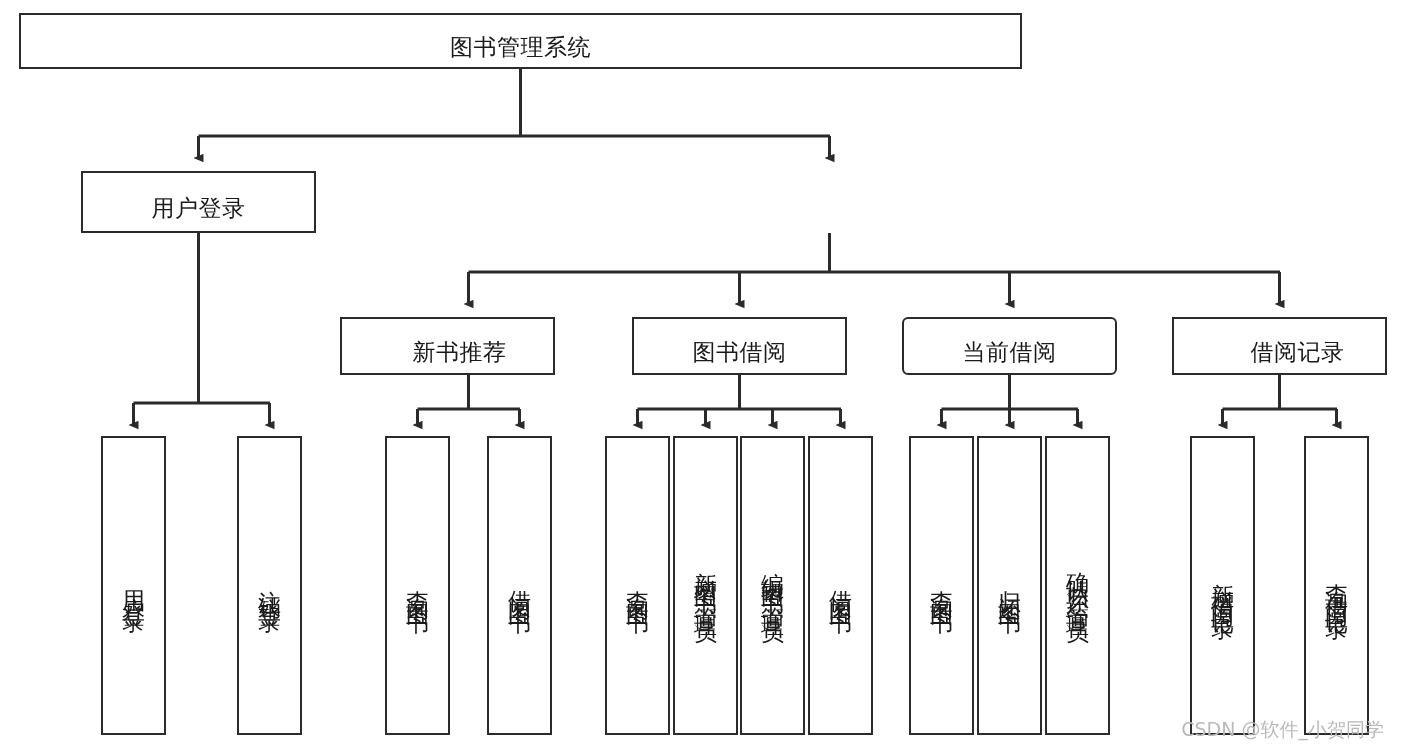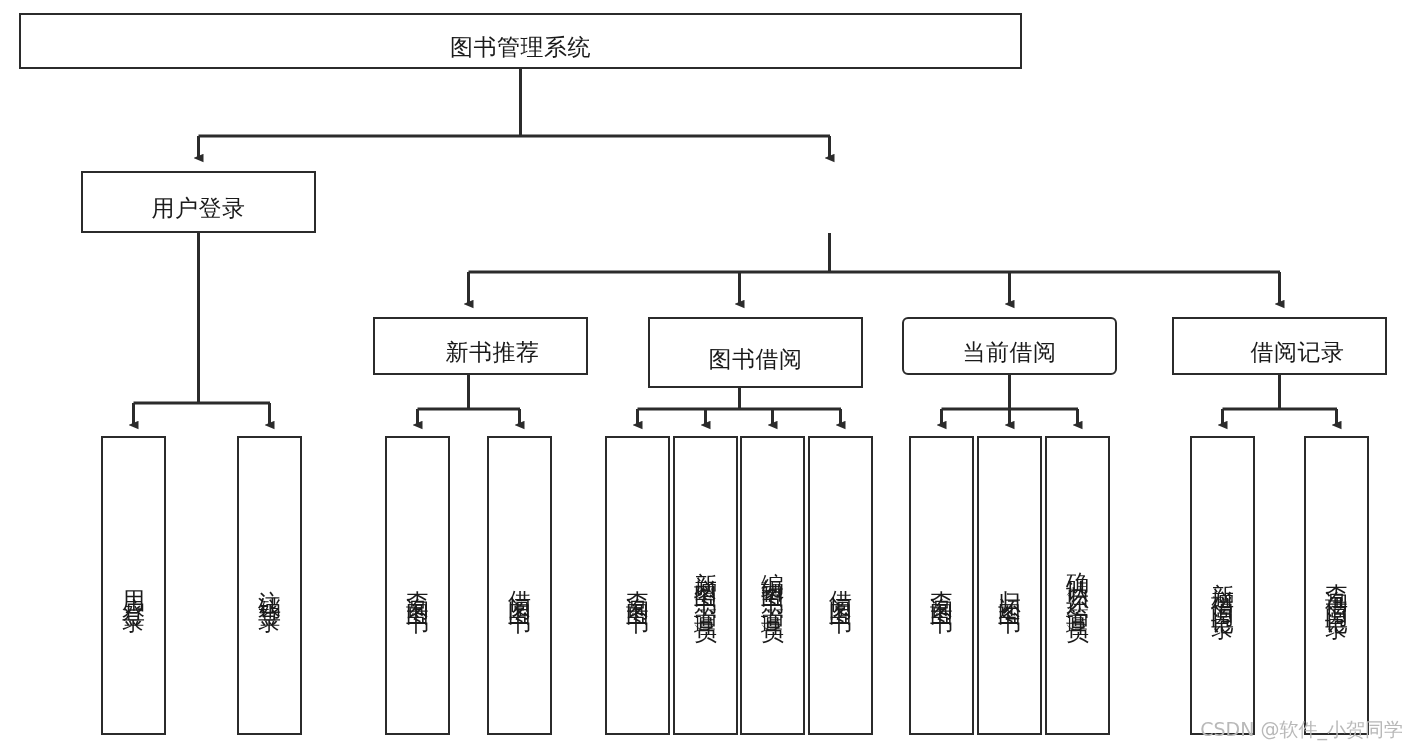--- a/index.html
+++ b/index.html
@@ -49,21 +49,21 @@
   }
   .node.v .label {
     writing-mode: vertical-rl;
     text-orientation: upright;
     font-size: 23px;
     letter-spacing: 7px;
     line-height: 1;
   }
   .watermark {
     position: absolute;
-    right: 2px;
+    right: 21px;
     bottom: 4px;
     font-size: 19px;
     color: #b9b9b9;
     z-index: 5;
     white-space: pre;
   }
 </style>
 </head>
 <body>
 
@@ -120,24 +120,24 @@
   </svg>
 
   <div class="node h" style="left:19px; top:13px; width:1003px; height:56px;">
     <span class="label">图书管理系统</span>
   </div>
 
   <div class="node h" style="left:81px; top:171px; width:235px; height:62px;">
     <span class="label">用户登录</span>
   </div>
 
-  <div class="node h" style="left:373px; top:317px; width:215px; height:58px;padding-left:24px;">
+  <div class="node h" style="left:340px; top:317px; width:215px; height:58px;padding-left:24px;">
     <span class="label">新书推荐</span>
   </div>
-  <div class="node h" style="left:648px; top:317px; width:215px; height:71px;">
+  <div class="node h" style="left:632px; top:317px; width:215px; height:58px;">
     <span class="label">图书借阅</span>
   </div>
   <div class="node h" style="left:902px; top:317px; width:215px; height:58px;border-radius:6px;">
     <span class="label">当前借阅</span>
   </div>
   <div class="node h" style="left:1172px; top:317px; width:215px; height:58px;padding-left:36px;">
     <span class="label">借阅记录</span>
   </div>
 
   <div class="node v" style="left:101px; top:436px; width:65px; height:299px;">

